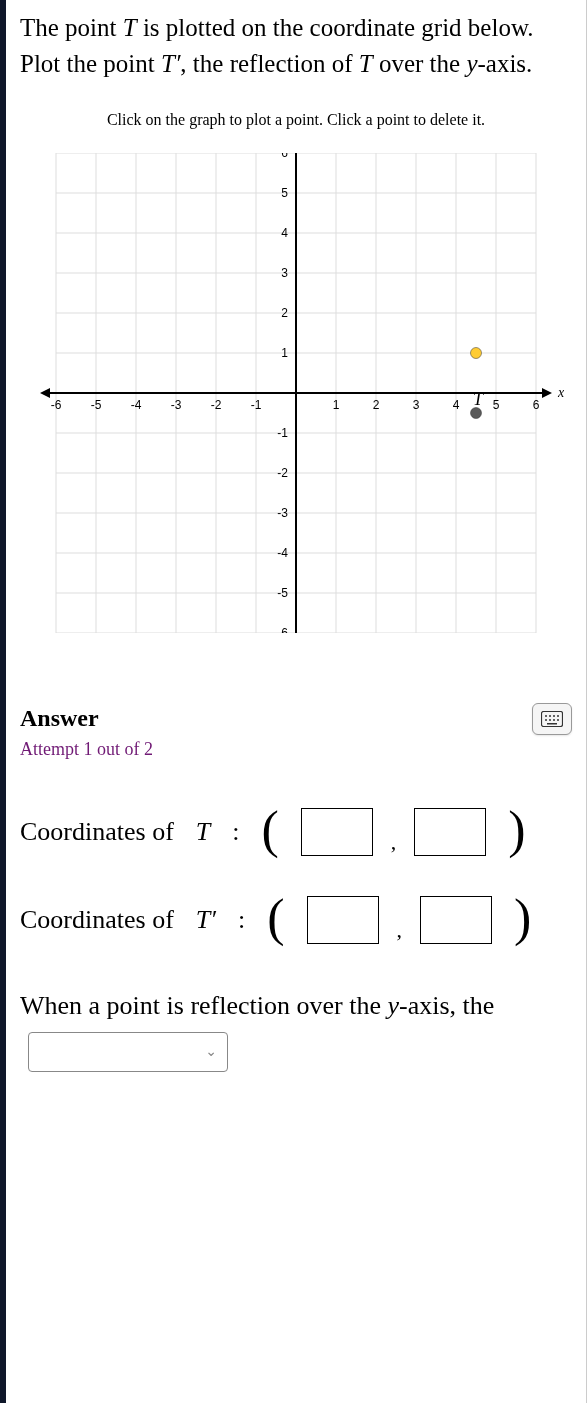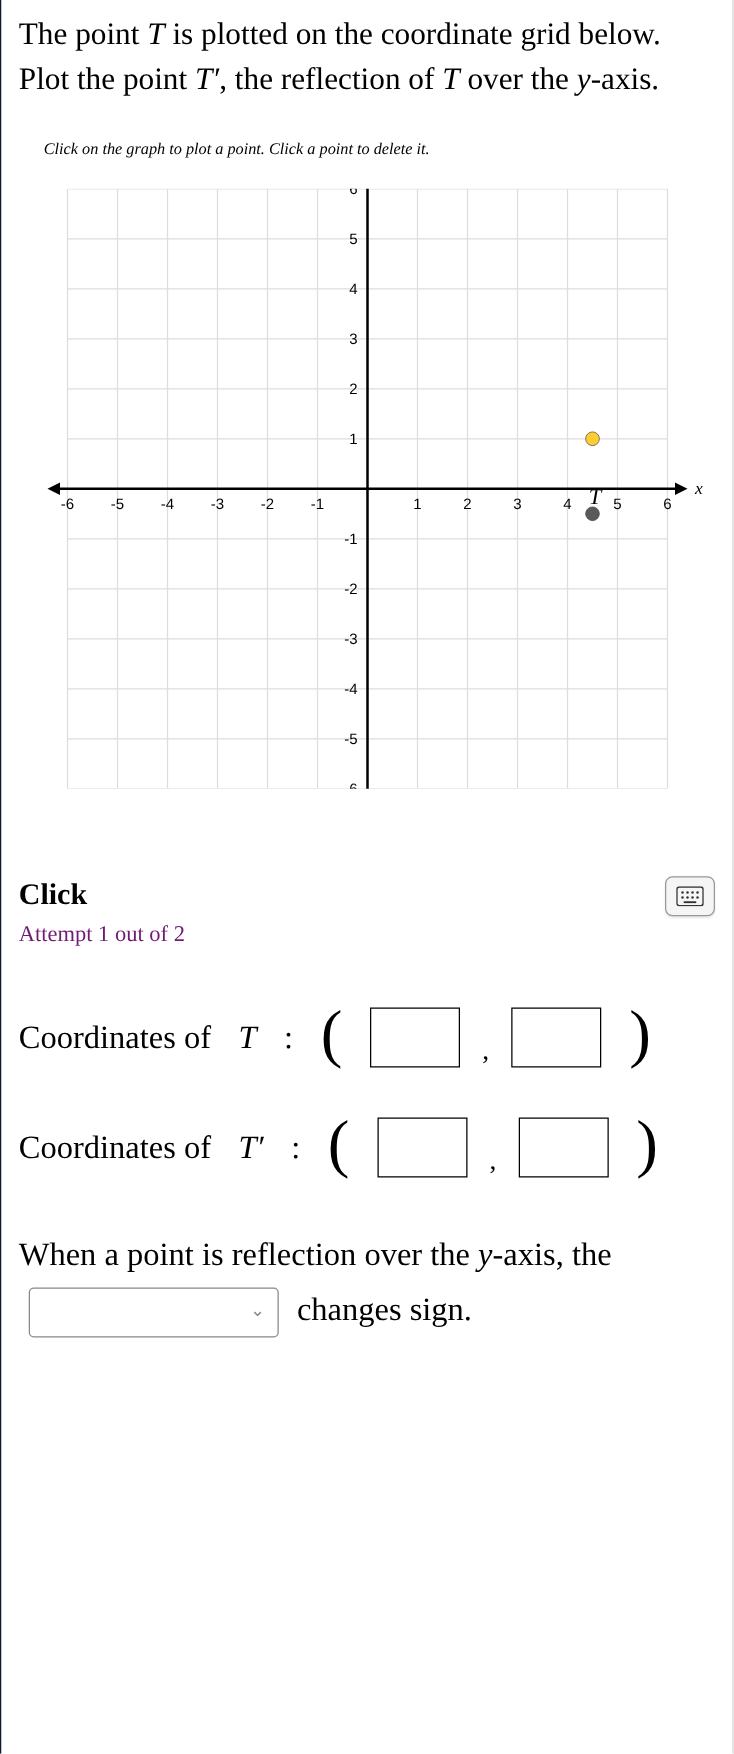--- a/index.html
+++ b/index.html
@@ -4,38 +4,38 @@
 <style>
   * { box-sizing: border-box; }
   body {
     margin: 0;
     padding: 0;
     font-family: Georgia, 'Times New Roman', serif;
     background: #fff;
     width: 587px;
   }
   .container {
-    border-left: 1px solid #0f172a;
+    border-left: 6px solid #0f172a;
     border-right: 1px solid #ccc;
     padding: 10px 14px 20px 14px;
     min-height: 1403px;
   }
   .question-text {
     font-size: 25px;
     line-height: 1.45;
     color: #000;
     margin-bottom: 28px;
   }
   .math-it { font-style: italic; font-family: 'Times New Roman', serif; }
   .instruction {
-    font-size: 13px;
+    text-align: center;
+    font-size: 16px;
     color: #000;
     margin-bottom: 24px;
     padding: 0 20px;
-    font-style: italic;
   }
   .graph-wrap {
     width: 100%;
     display: flex;
     justify-content: center;
     margin-bottom: 60px;
   }
   .answer-section {
     padding-top: 10px;
   }
@@ -187,21 +187,21 @@
         <text x="532" y="244" font-size="14" font-style="italic" font-family="Times New Roman">x</text>
         <text x="266" y="-20" font-size="14" font-style="italic" font-family="Times New Roman" text-anchor="middle">y</text>
         <circle cx="450" cy="260" r="5.5" fill="#5a5a5a" stroke="#333" stroke-width="0.5"></circle>
         <text x="452" y="252" font-size="18" font-style="italic" font-family="Times New Roman" fill="#000" text-anchor="middle">T</text>
         <circle cx="450" cy="200" r="5.5" fill="#ffcc33" stroke="#333" stroke-width="0.5"></circle>
       </svg>
   </div>
 
   <div class="answer-section">
     <div class="answer-header">
-      <div class="answer-title">Click</div>
+      <div class="answer-title">Answer</div>
       <div class="keypad-btn">
         <svg width="22" height="16">
           <rect x="0.5" y="0.5" width="21" height="15" rx="2" fill="none" stroke="#333" stroke-width="1.2"></rect>
           <circle cx="5" cy="5" r="1" fill="#333"></circle>
             <circle cx="9" cy="5" r="1" fill="#333"></circle>
             <circle cx="13" cy="5" r="1" fill="#333"></circle>
             <circle cx="17" cy="5" r="1" fill="#333"></circle>
           <circle cx="5" cy="9" r="1" fill="#333"></circle>
             <circle cx="9" cy="9" r="1" fill="#333"></circle>
             <circle cx="13" cy="9" r="1" fill="#333"></circle>
@@ -233,17 +233,16 @@
       <input class="coord-input" value="" style="">
       <span class="paren">)</span>
     </div>
 
     <div class="fill-row">
       <span>When a point is reflection over the </span><span class="math-it">y</span><span>-axis, the </span>
       <span class="fill-select">
         <span></span>
         <span class="chev">⌄</span>
       </span>
-      <span> changes sign.</span>
     </div>
 
   </div>
 </div>
 
 </body></html>

